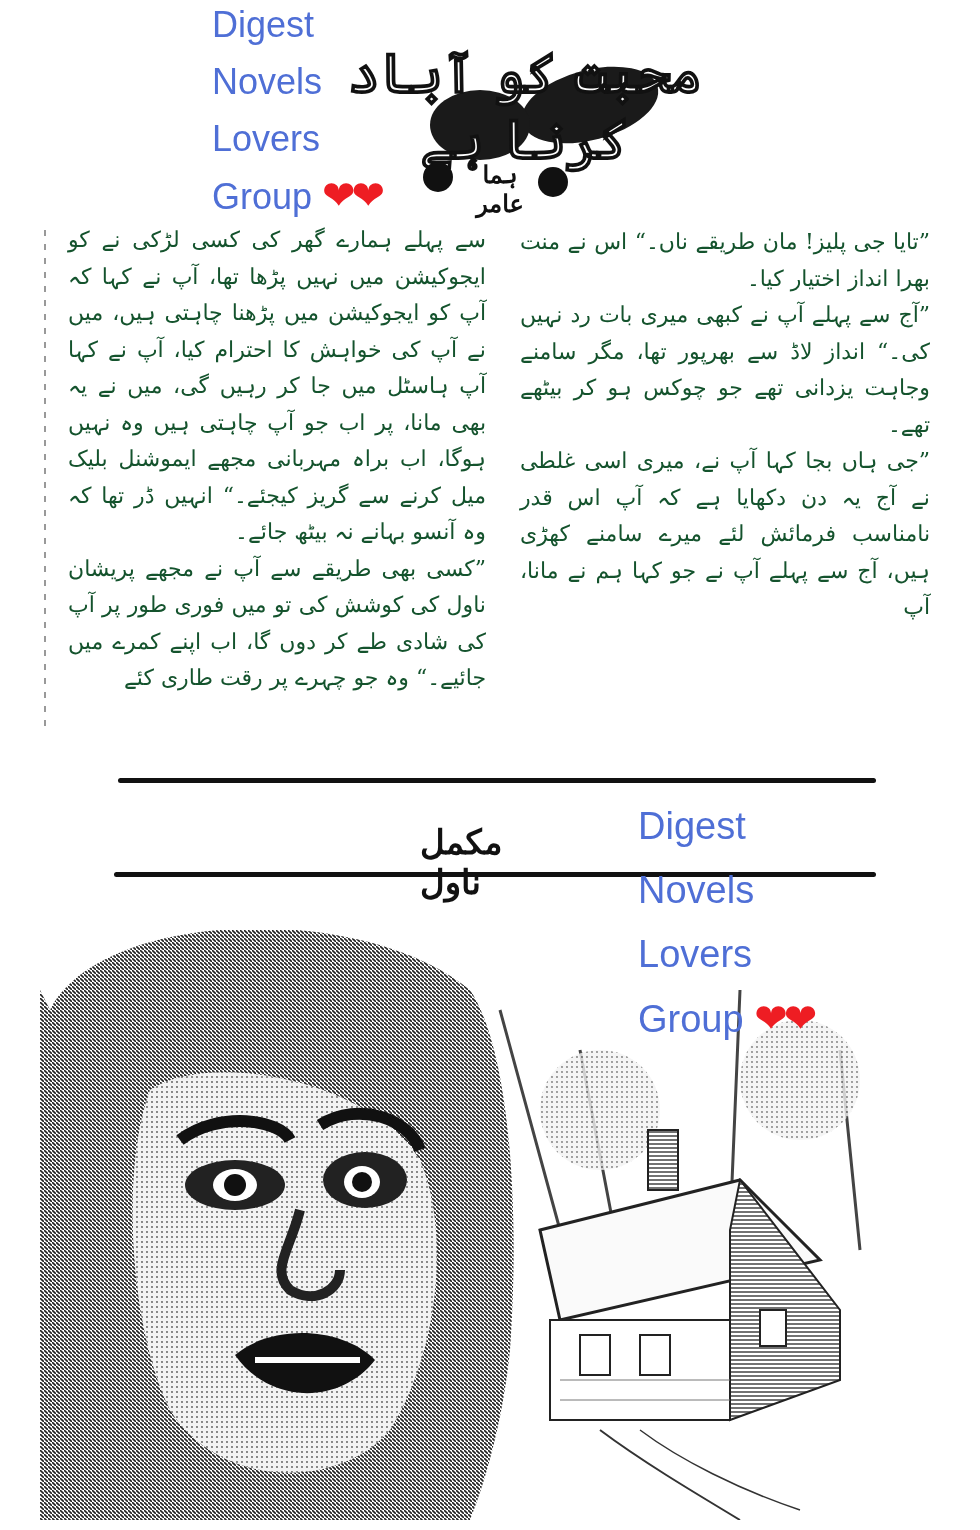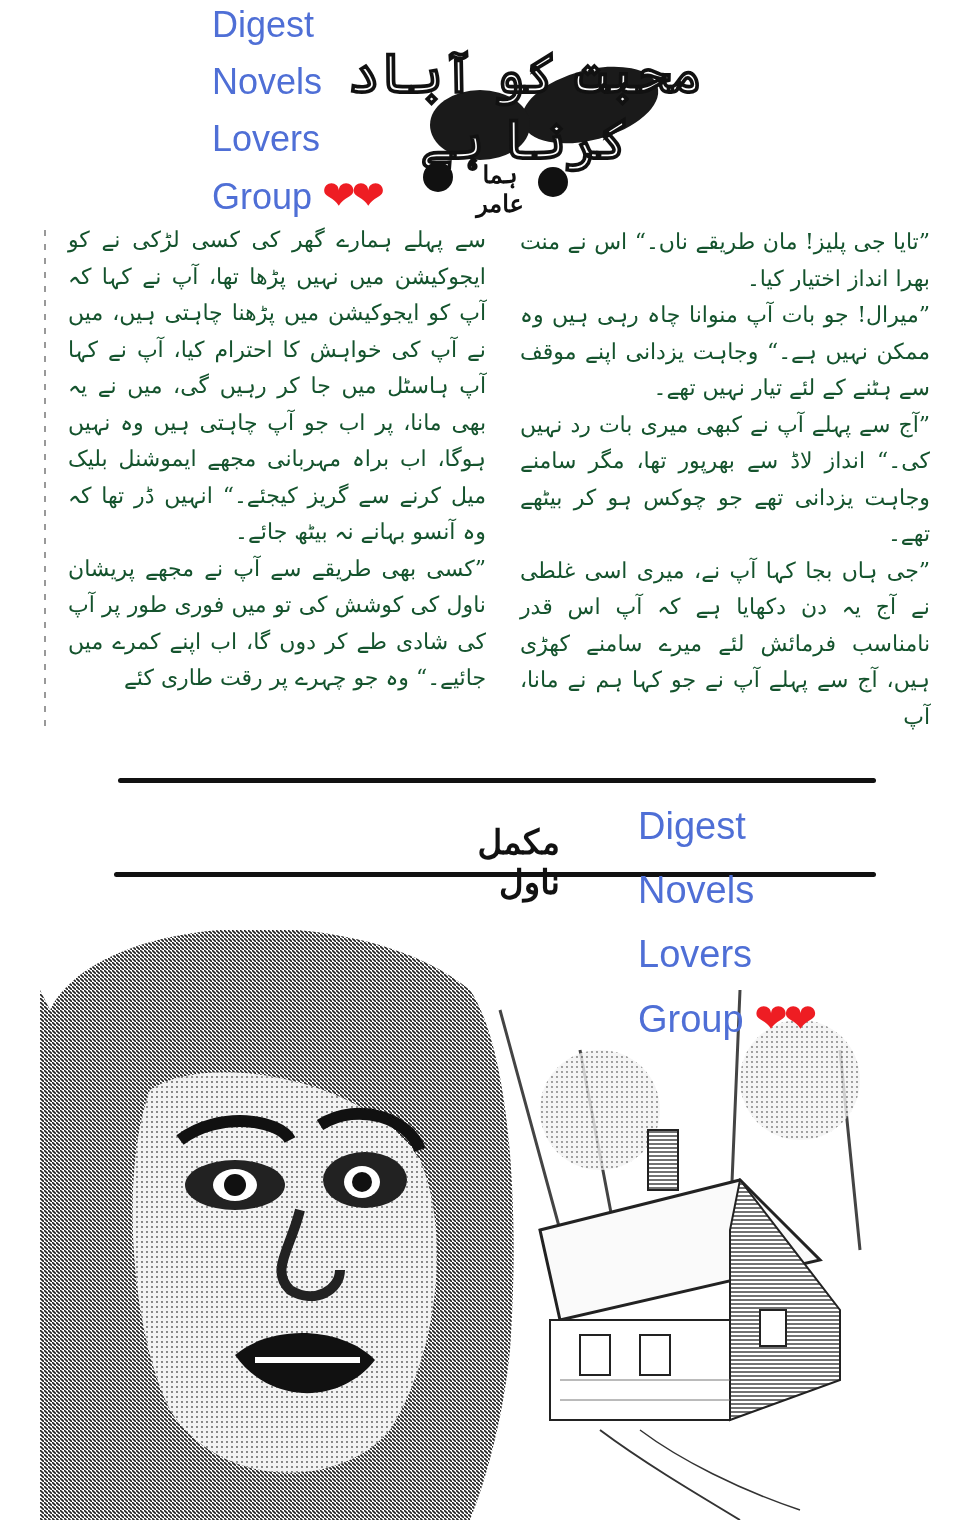--- a/index.html
+++ b/index.html
@@ -32,21 +32,21 @@
     font-family:"DejaVu Serif", serif; font-size:22px; line-height:36.5px; color:#14532d;
   }
   .col p { margin:0; }
   .col-right { left:520px; top:224px; width:410px; }
   .col-left { left:68px; top:222px; width:418px; }
   .col-border { position:absolute; left:44px; top:230px; width:2px; height:500px;
     background:repeating-linear-gradient(#999 0 6px, transparent 6px 14px); }
 
   
   .rule { position:absolute; height:5px; background:#111; border-radius:3px; }
-  .section-label { position:absolute; left:420px; top:822px; width:140px; text-align:right;
+  .section-label { position:absolute; left:420px; top:822px; width:140px; text-align:left;
     direction:rtl; font-family:"DejaVu Serif", serif; font-weight:bold; font-size:34px; }
 
   
   .illus { position:absolute; left:40px; top:930px; width:900px; height:590px; }
 </style>
 </head>
 <body>
 
 <div class="title-blob" style="left:520px;top:70px;width:140px;height:70px;transform:rotate(-15deg);"></div>
 <div class="title-blob" style="left:430px;top:90px;width:100px;height:70px;"></div>
@@ -57,21 +57,20 @@
 
 <div class="wm" style="left:212px;top:-4px;">
   <div>Digest</div>
   <div>Novels</div>
   <div>Lovers</div>
   <div><span>Group</span> <span class="heart">❤❤</span></div>
 </div>
 
 <div class="col col-right">
   <p>”تایا جی پلیز! مان طریقے ناں۔“ اس نے منت بھرا انداز اختیار کیا۔</p>
-  <p>”میرال! جو بات آپ منوانا چاہ رہی ہیں وہ ممکن نہیں ہے۔“ وجاہت یزدانی اپنے موقف سے ہٹنے کے لئے تیار نہیں تھے۔</p>
   <p>”آج سے پہلے آپ نے کبھی میری بات رد نہیں کی۔“ انداز لاڈ سے بھرپور تھا، مگر سامنے وجاہت یزدانی تھے جو چوکس ہو کر بیٹھے تھے۔</p>
   <p>”جی ہاں بجا کہا آپ نے، میری اسی غلطی نے آج یہ دن دکھایا ہے کہ آپ اس قدر نامناسب فرمائش لئے میرے سامنے کھڑی ہیں، آج سے پہلے آپ نے جو کہا ہم نے مانا، آپ</p>
 </div>
 <div class="col col-left">
   <p>سے پہلے ہمارے گھر کی کسی لڑکی نے کو ایجوکیشن میں نہیں پڑھا تھا، آپ نے کہا کہ آپ کو ایجوکیشن میں پڑھنا چاہتی ہیں، میں نے آپ کی خواہش کا احترام کیا، آپ نے کہا آپ ہاسٹل میں جا کر رہیں گی، میں نے یہ بھی مانا، پر اب جو آپ چاہتی ہیں وہ نہیں ہوگا، اب براہ مہربانی مجھے ایموشنل بلیک میل کرنے سے گریز کیجئے۔“ انہیں ڈر تھا کہ وہ آنسو بہانے نہ بیٹھ جائے۔</p>
   <p>”کسی بھی طریقے سے آپ نے مجھے پریشان ناول کی کوشش کی تو میں فوری طور پر آپ کی شادی طے کر دوں گا، اب اپنے کمرے میں جائیے۔“ وہ جو چہرے پر رقت طاری کئے</p>
 </div>
 <div class="col-border"></div>
 
 <div class="rule" style="left:118px;top:778px;width:758px;"></div>

